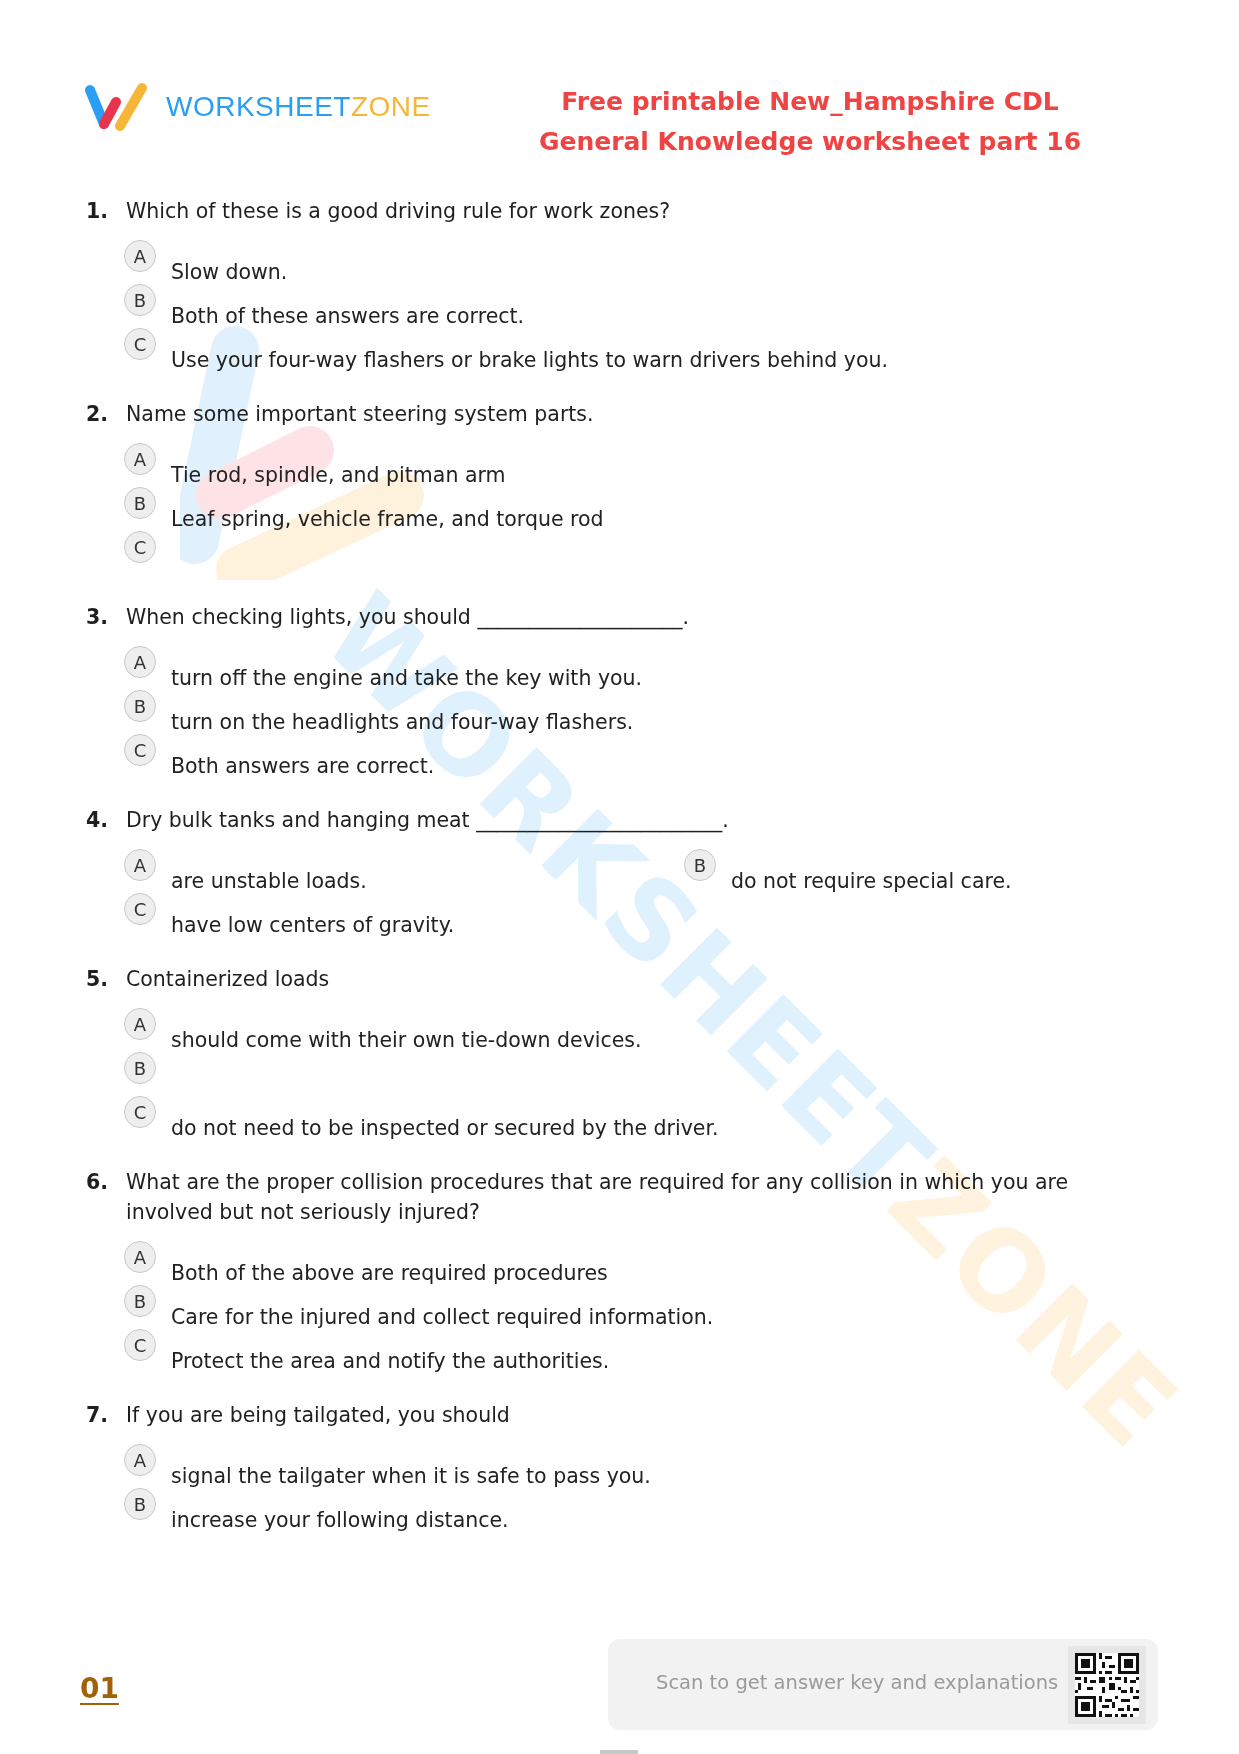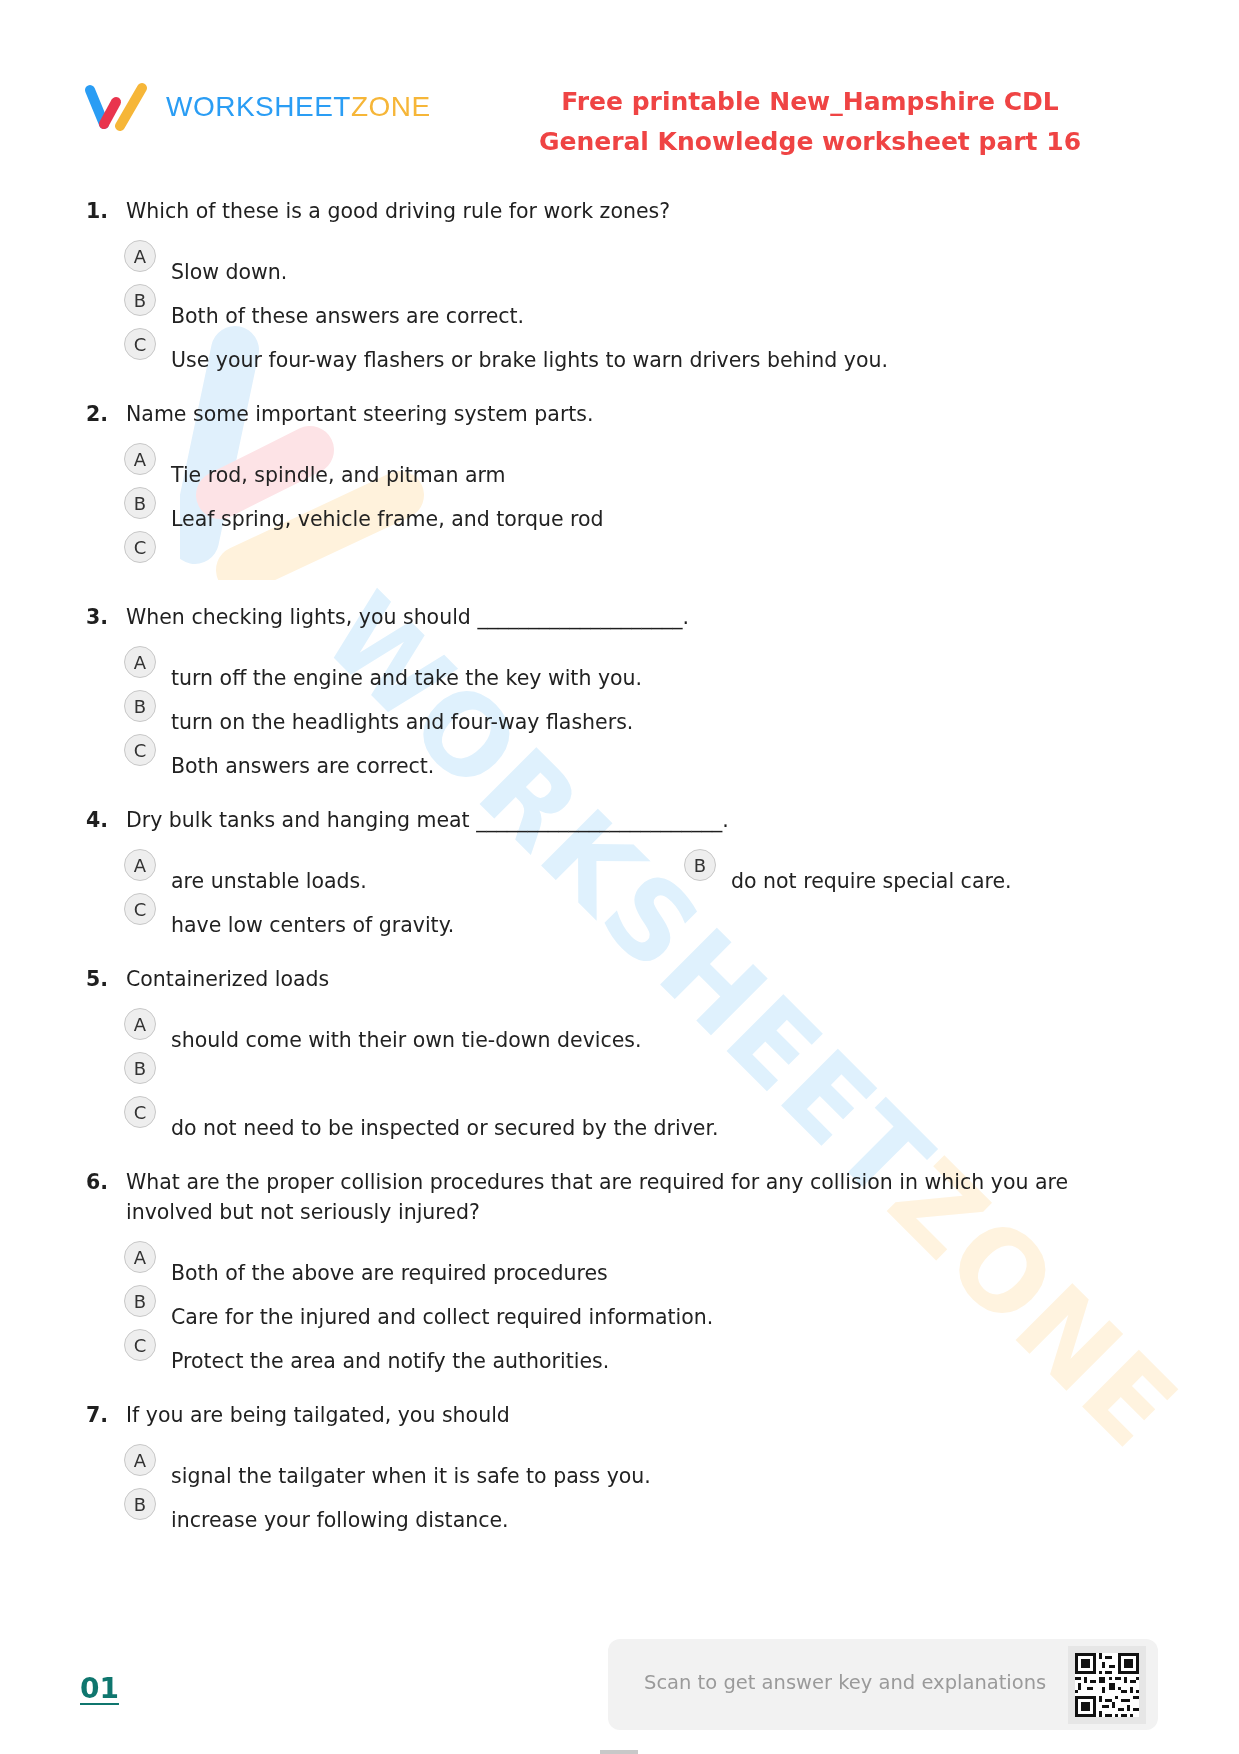--- a/index.html
+++ b/index.html
@@ -49,28 +49,28 @@
       width: 32px; height: 32px; border-radius: 50%;
       background: #eeeeee; border: 1px solid #c8c8c8; box-sizing: border-box;
       display: flex; align-items: center; justify-content: center;
       font-size: 18px; color: #333; margin-right: 15px; flex-shrink: 0;
     }
     .opt-text { color: #222; margin-top: 32px; }
 
     
     .page-num {
       position: absolute; left: 80px; top: 1672px; font-size: 28px; font-weight: bold;
-      text-decoration: underline; text-underline-offset: 5px; color: #0f766e;
+      text-decoration: underline; text-underline-offset: 5px; color: #a16207;
     }
     .scan-box {
       position: absolute; left: 608px; top: 1639px; width: 550px; height: 91px;
       background: #f2f2f2; border-radius: 12px;
     }
     .scan-text {
-      position: absolute; left: 36px; top: 32px; font-size: 19.5px; color: #9a9a9a;
+      position: absolute; left: 48px; top: 32px; font-size: 19.5px; color: #9a9a9a;
     }
     .qr {
       position: absolute; right: 12px; top: 7px; width: 78px; height: 78px;
       background: #e6e6e6; display: flex; align-items: center; justify-content: center;
     }
     .qr svg { width: 64px; height: 64px; }
     .bottom-bar { position: absolute; left: 600px; top: 1750px; width: 38px; height: 4px; background: #c8c8c8; }
   </style>
 </head>
 <body>

